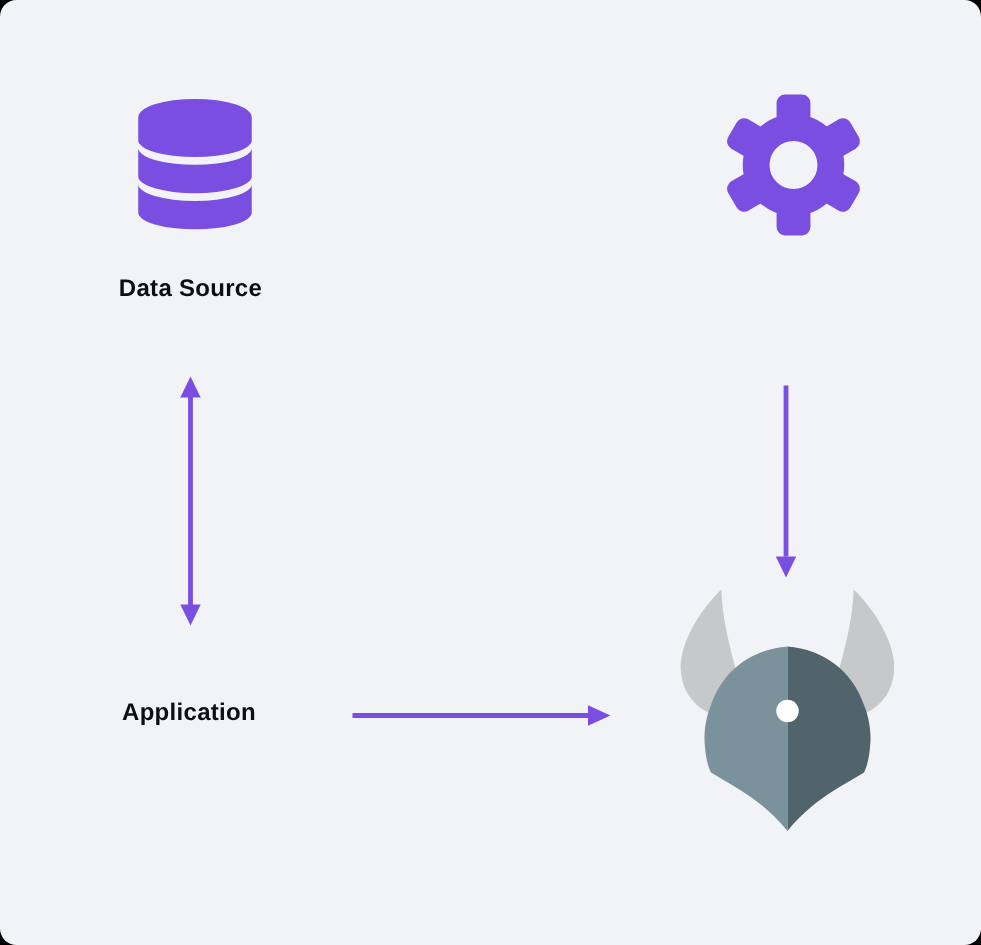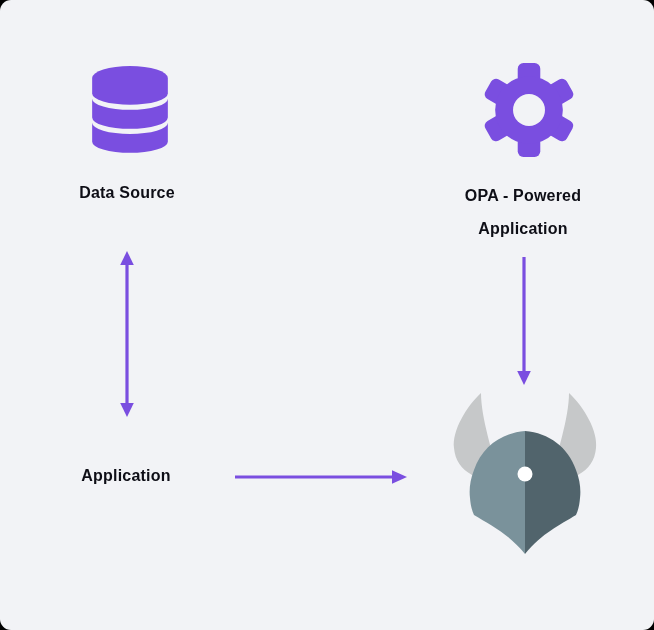--- a/index.html
+++ b/index.html
@@ -66,24 +66,20 @@
       <rect x="38" y="0" width="24" height="22" rx="6" transform="rotate(0 50 50)"></rect>
       <rect x="38" y="0" width="24" height="22" rx="6" transform="rotate(60 50 50)"></rect>
       <rect x="38" y="0" width="24" height="22" rx="6" transform="rotate(120 50 50)"></rect>
       <rect x="38" y="0" width="24" height="22" rx="6" transform="rotate(180 50 50)"></rect>
       <rect x="38" y="0" width="24" height="22" rx="6" transform="rotate(240 50 50)"></rect>
       <rect x="38" y="0" width="24" height="22" rx="6" transform="rotate(300 50 50)"></rect>
       <circle cx="50" cy="50" r="36"></circle>
     </g>
     <circle class="fill-hole" cx="50" cy="50" r="17"></circle>
   </svg>
-  <div class="label opa-app-label">
-    <div>OPA - Powered</div>
-    <div>Application</div>
-  </div>
 
   <svg class="abs v-arrow" viewBox="0 0 26 168" xmlns="http://www.w3.org/2000/svg">
     <line class="stroke-arrow" x1="13" y1="13" x2="13" y2="155" stroke-width="3.2"></line>
     <polygon class="fill-arrow" points="13,1 6.2,15 19.8,15"></polygon>
     <polygon class="fill-arrow" points="13,167 6.2,153 19.8,153"></polygon>
   </svg>
 
   <div class="label replicator-label">Application</div>
 
   <svg class="abs h-arrow" viewBox="0 0 176 22" xmlns="http://www.w3.org/2000/svg">

